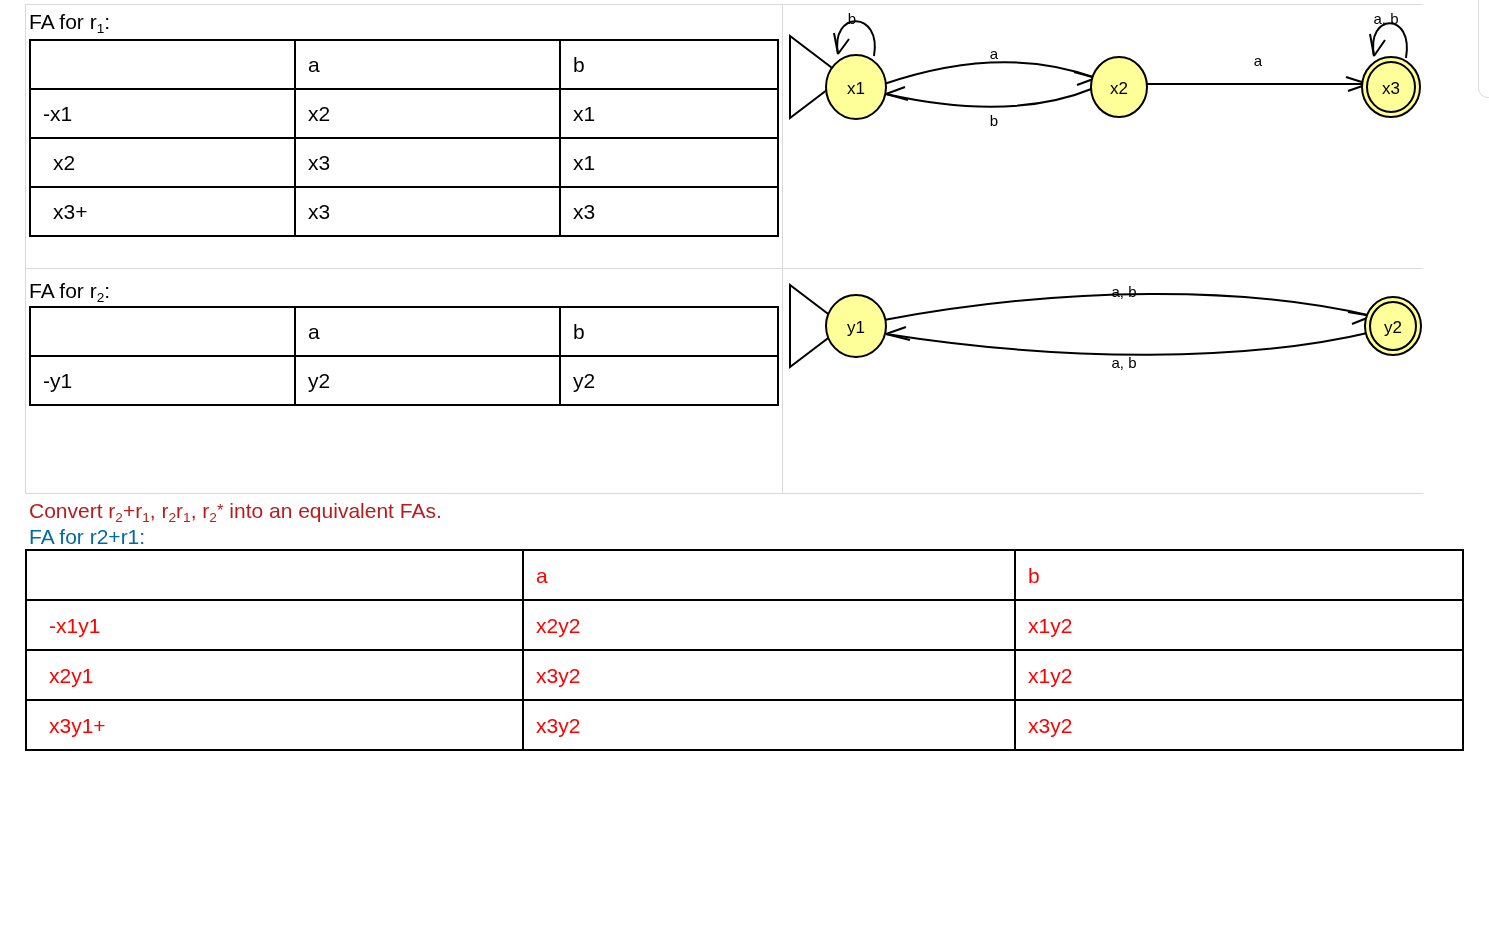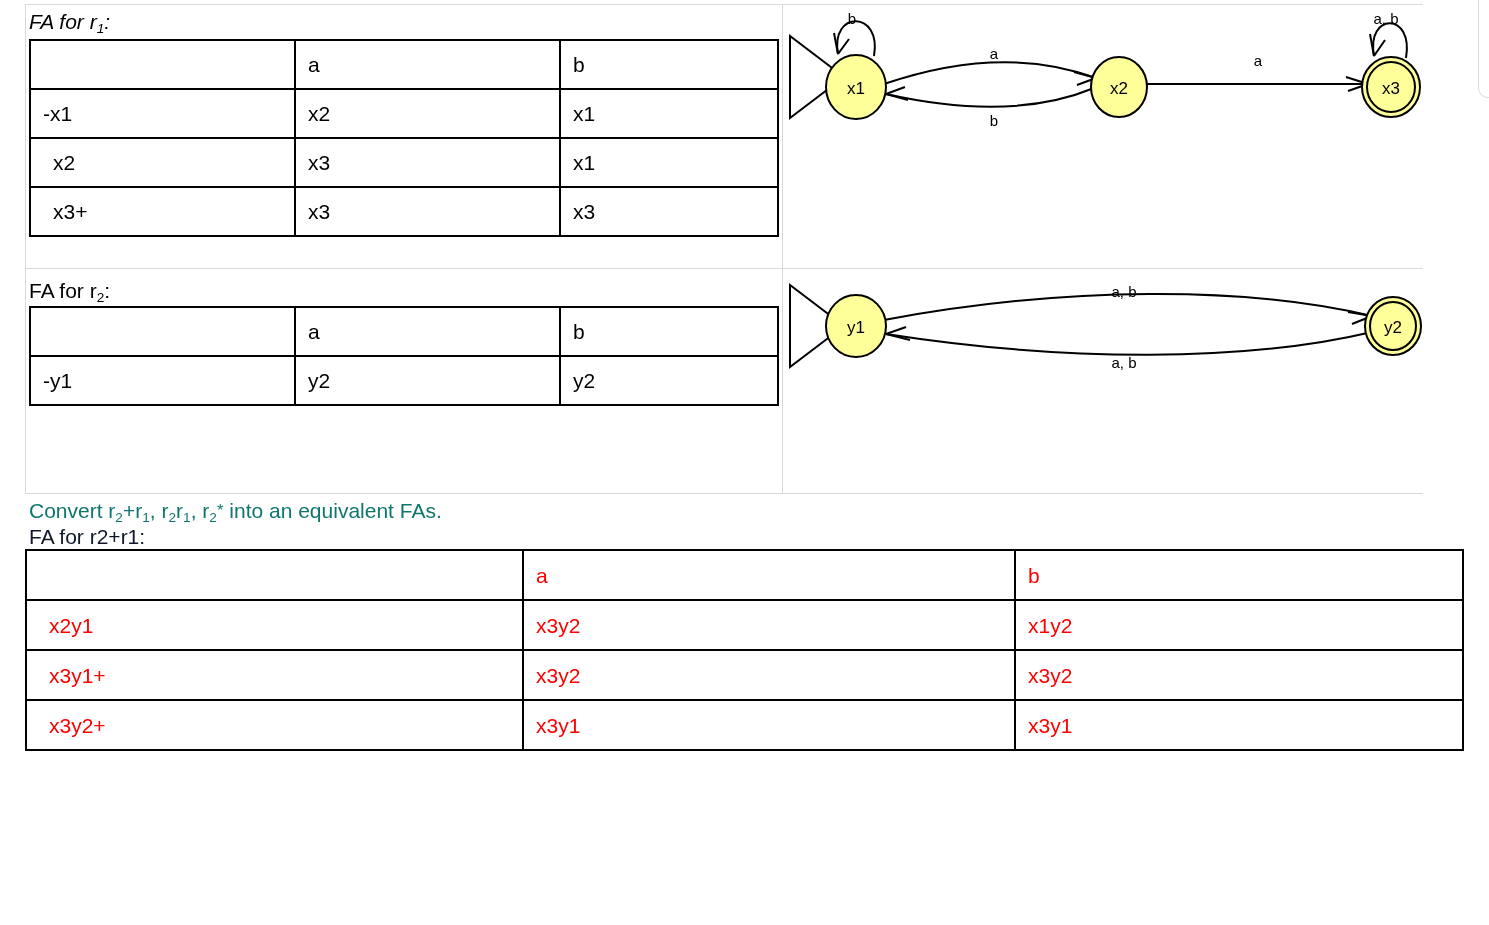--- a/index.html
+++ b/index.html
@@ -70,50 +70,50 @@
     color: #000000;
     white-space: nowrap;
     line-height: 1;
   }
   .caption sub {
     font-size: 0.65em;
     vertical-align: baseline;
     position: relative;
     top: 4px;
   }
-  .caption-r1 { left: 29px; top: 11px; font-style: italic; }
+  .caption-r1 { left: 29px; top: 11px; }
   .caption-r2 { left: 29px; top: 280px; }
 
   .convert-line {
     position: absolute;
     left: 29px;
     top: 500px;
     font-size: 21px;
-    color: #0f766e;
+    color: #b91c1c;
     white-space: nowrap;
     line-height: 1;
   }
   .convert-line sub {
     font-size: 0.65em;
     vertical-align: baseline;
     position: relative;
     top: 4px;
   }
   .convert-line sup {
     font-size: 0.8em;
     vertical-align: baseline;
     position: relative;
     top: -2px;
   }
   .caption-red {
     position: absolute;
     left: 29px;
     top: 526px;
     font-size: 21px;
-    color: #0f172a;
+    color: #0369a1;
     white-space: nowrap;
     line-height: 1;
   }
 
   
   table.fa-table {
     position: absolute;
     border-collapse: collapse;
     table-layout: fixed;
   }
@@ -256,28 +256,28 @@
 <div class="caption-red">FA for r2+r1:</div>
 
 <table class="fa-table red" id="table-r2r1">
   <tbody>
       <tr>
     <td style="width:483px"></td>
     <td style="width:478px">a</td>
     <td>b</td>
   </tr>
   <tr>
+    <td class="indent">-x1y1</td>
+    <td>x2y2</td>
+    <td>x1y2</td>
+  </tr>
+  <tr>
     <td class="indent">x2y1</td>
     <td>x3y2</td>
     <td>x1y2</td>
   </tr>
   <tr>
     <td class="indent">x3y1+</td>
     <td>x3y2</td>
     <td>x3y2</td>
   </tr>
-  <tr>
-    <td class="indent">x3y2+</td>
-    <td>x3y1</td>
-    <td>x3y1</td>
-  </tr>
 </tbody>
   </table>
 
 </body></html>

